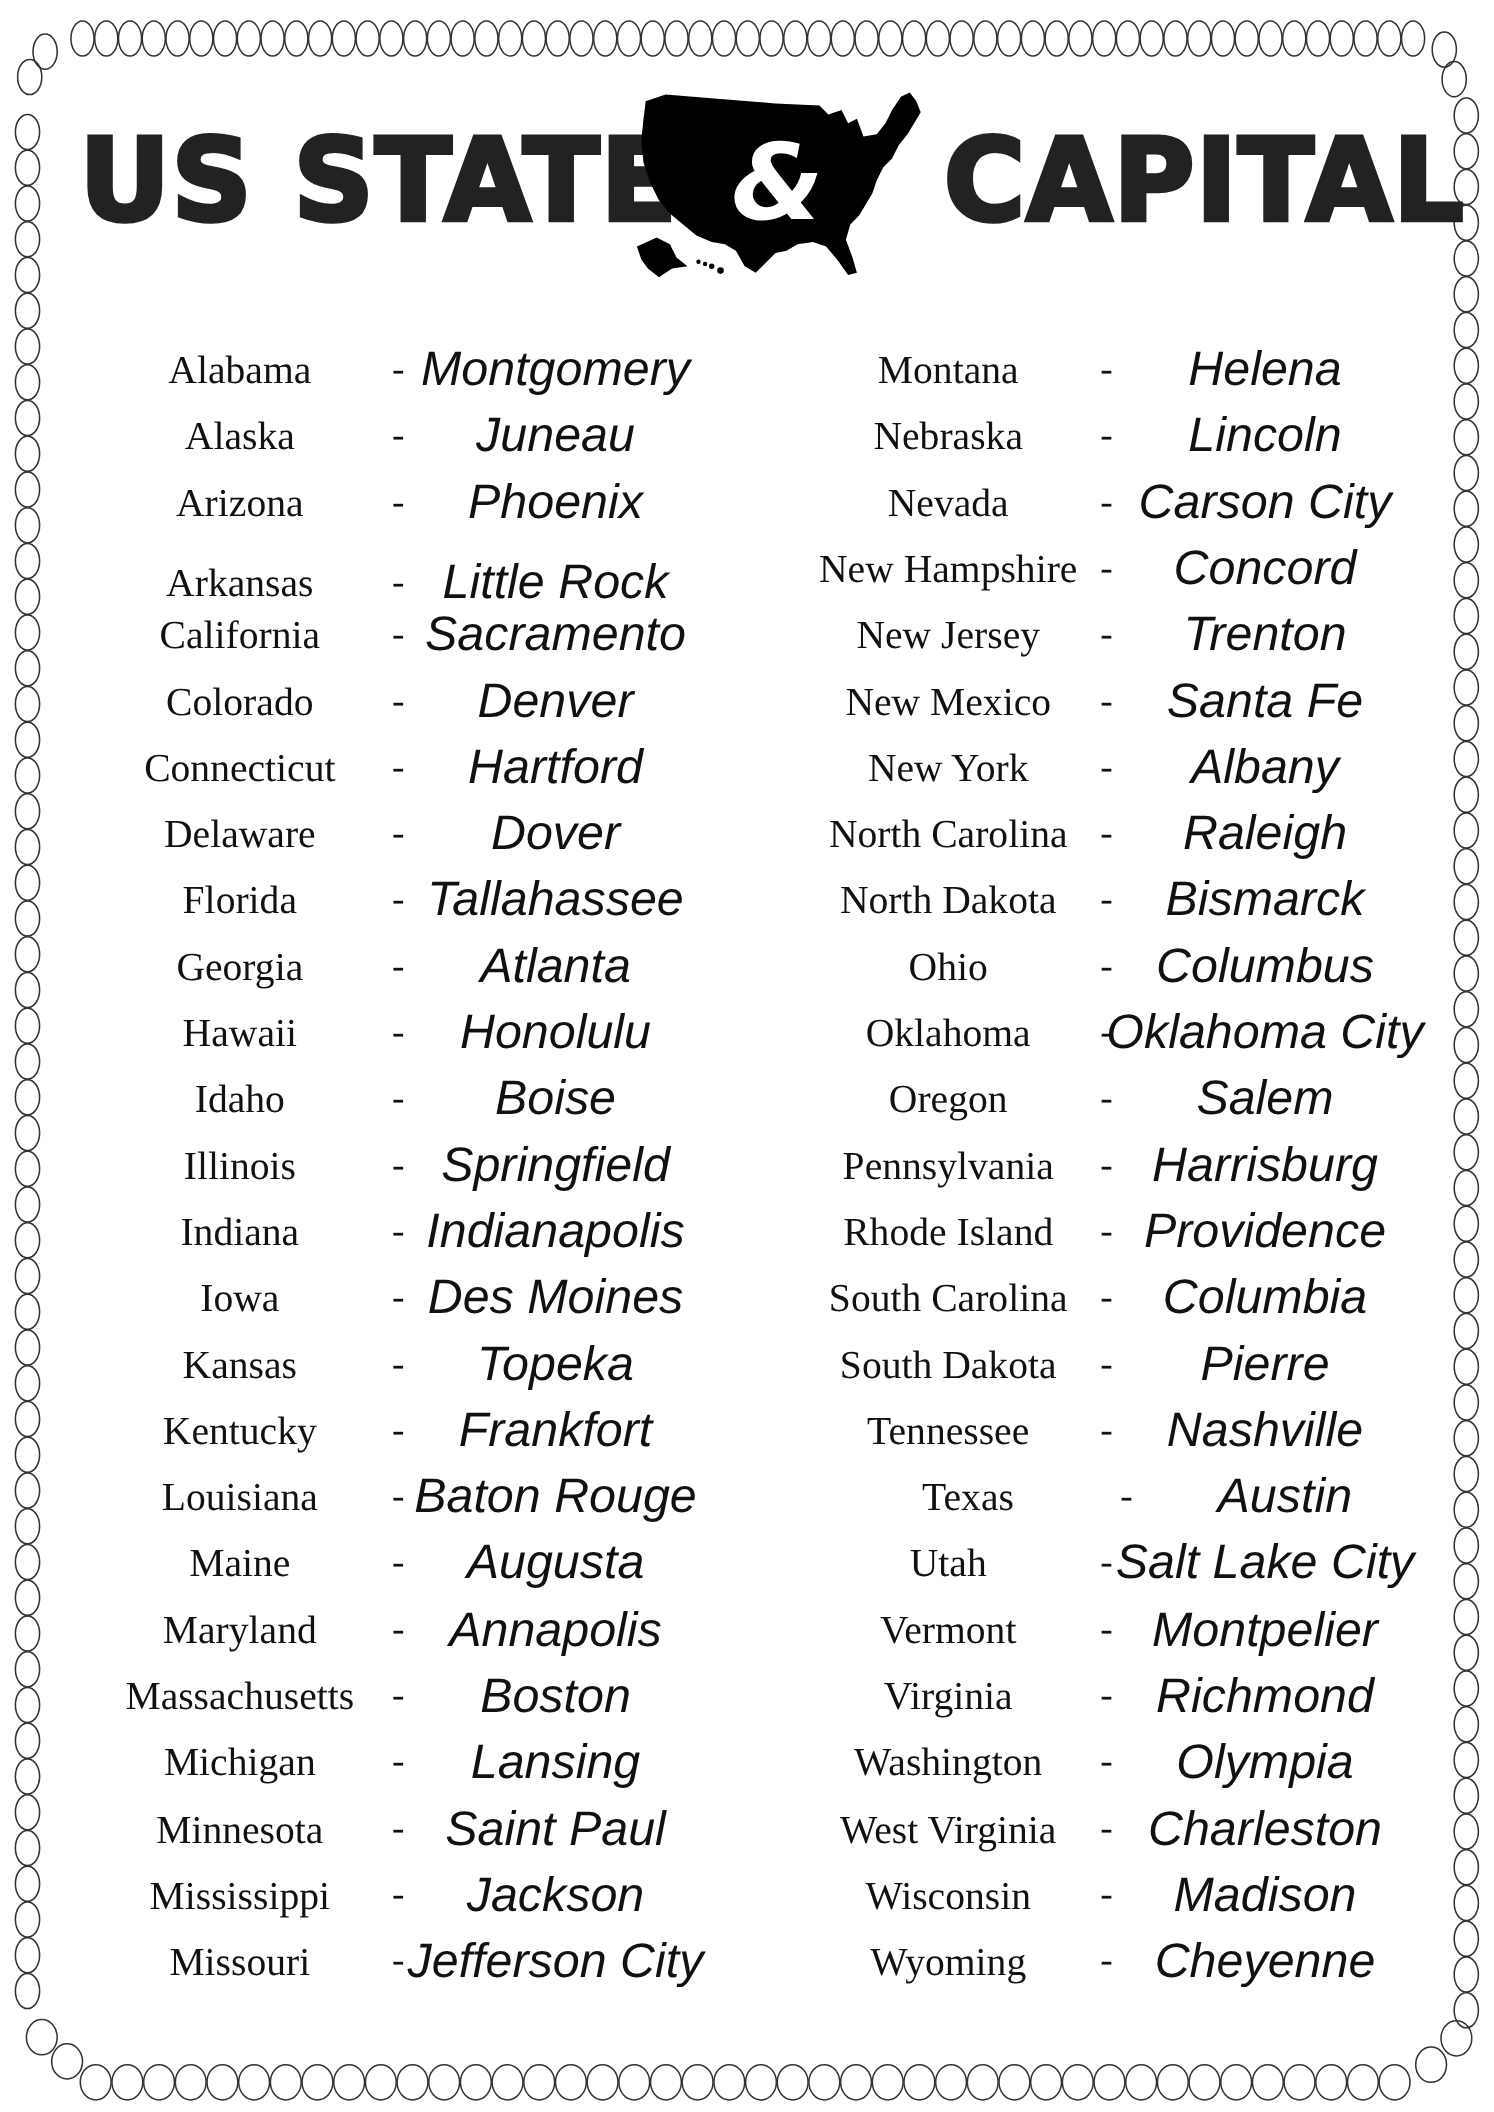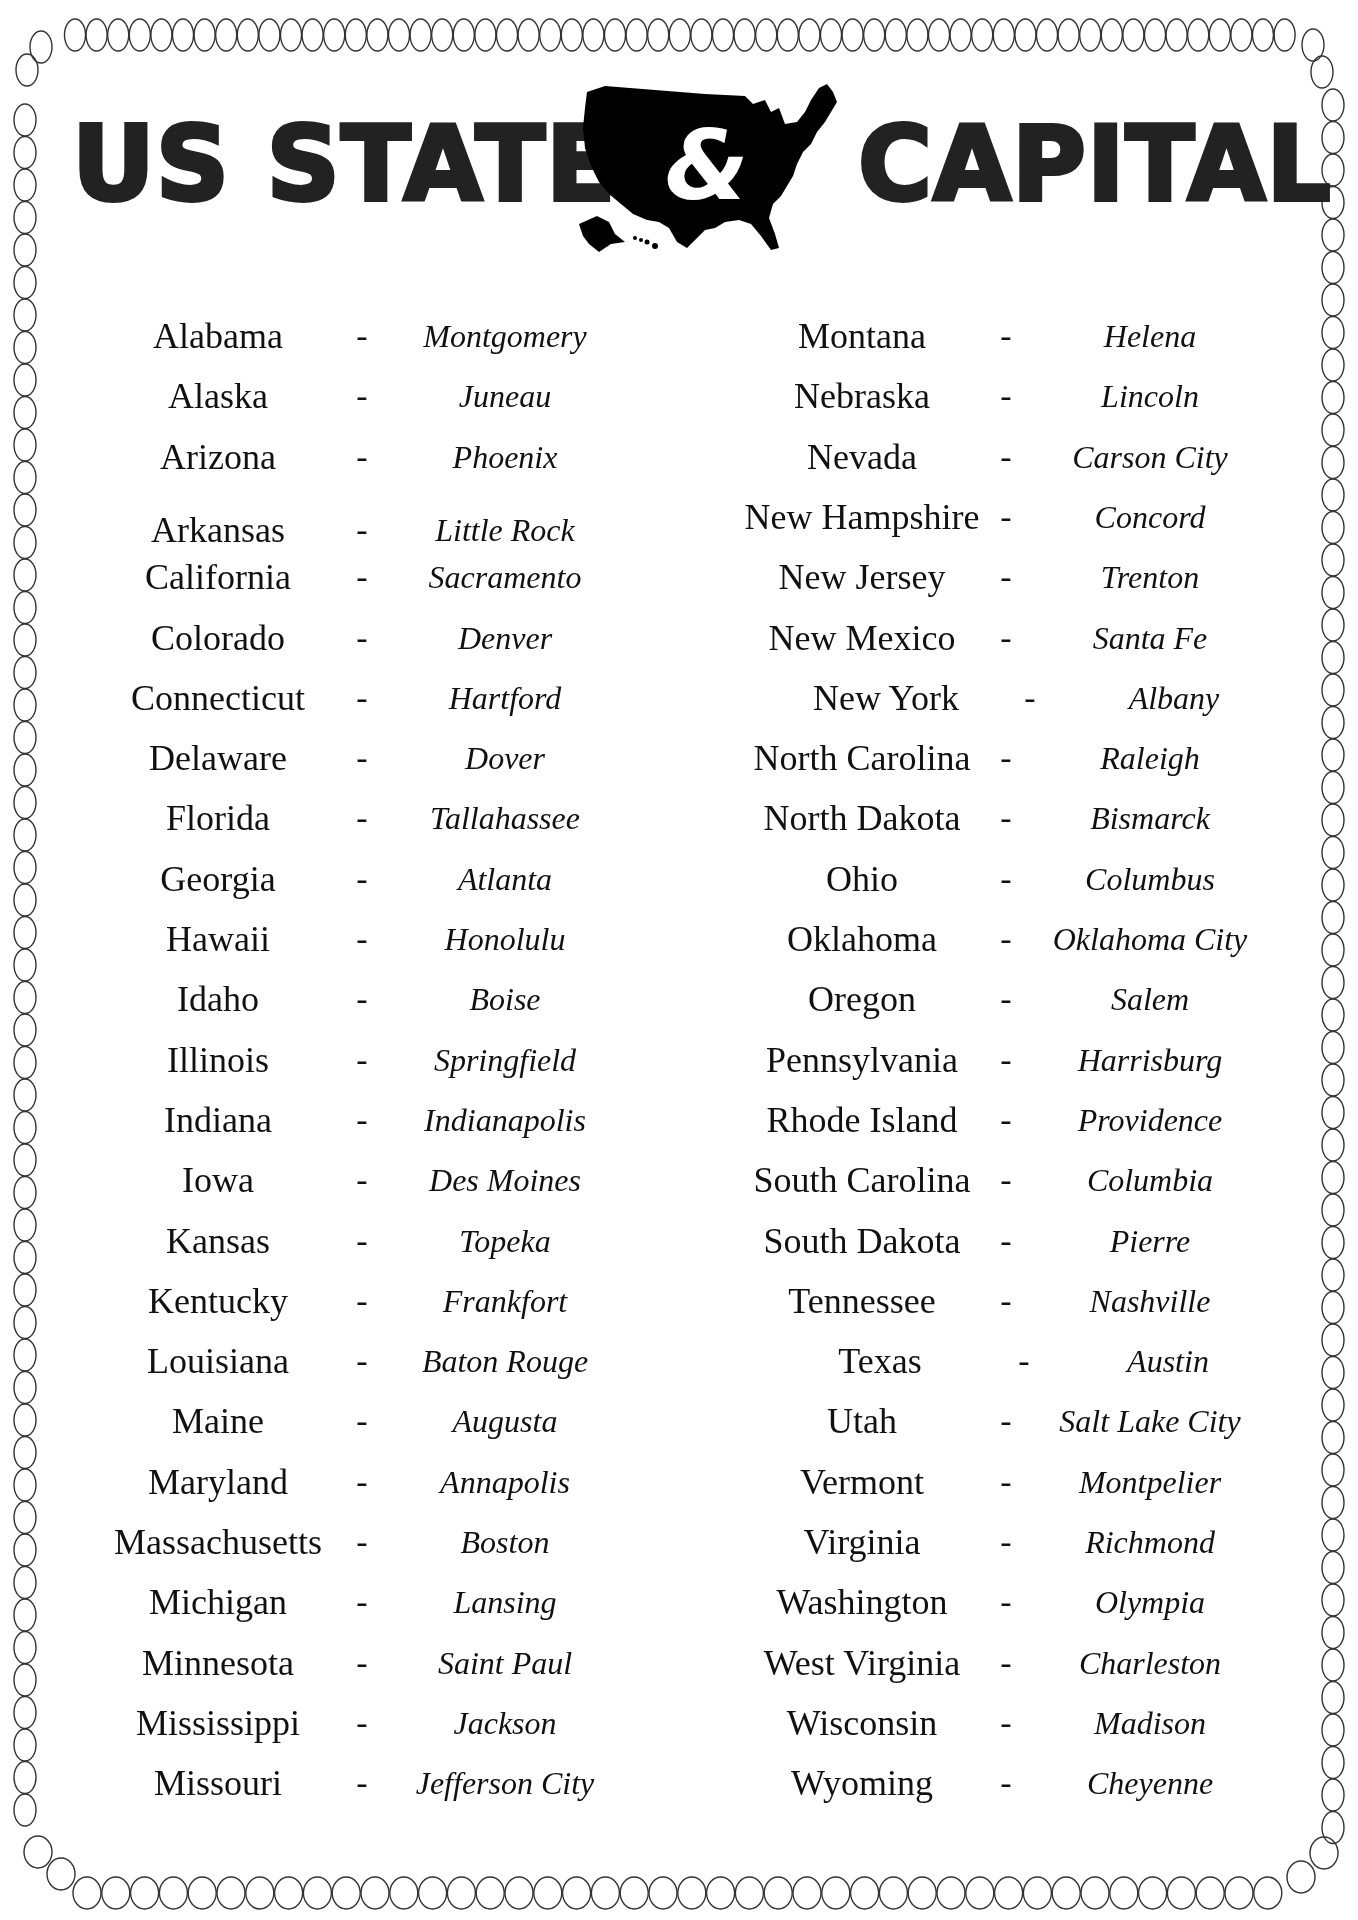--- a/index.html
+++ b/index.html
@@ -22,21 +22,21 @@
     position: absolute; left: 90px; top: 40px;
     font-family: "DejaVu Sans", "Liberation Sans", sans-serif;
     font-weight: 900; font-style: italic; font-size: 96px; color: #ffffff; line-height: 1;
   }
 
   .list { position: absolute; left: 0; top: 306px; width: 1358px; }
   .row { position: absolute; height: 60px; font-size: 34px; line-height: 60px; }
   .cell { position: absolute; top: 0; white-space: nowrap; transform: translateX(-50%); }
   .state { font-family: "Liberation Serif", "DejaVu Serif", serif; font-size: 36px; }
   .dash { font-family: "Liberation Serif", serif; font-size: 34px; }
-  .capital { font-family: Liberation Serif, serif; font-style: italic; font-size: 32px; }
+  .capital { font-family: Liberation Sans, sans-serif; font-style: italic; font-size: 44px; }
 </style>
 </head>
 <body>
 
 <svg class="frame" id="border-svg" width="1358" height="1920" viewBox="0 0 1358 1920">
     <ellipse cx="75" cy="35" rx="10.5" ry="16" fill="none" stroke="#333333" stroke-width="1.4"></ellipse>
     <ellipse cx="96.6" cy="35" rx="10.5" ry="16" fill="none" stroke="#333333" stroke-width="1.4"></ellipse>
     <ellipse cx="118.19999999999999" cy="35" rx="10.5" ry="16" fill="none" stroke="#333333" stroke-width="1.4"></ellipse>
     <ellipse cx="139.79999999999998" cy="35" rx="10.5" ry="16" fill="none" stroke="#333333" stroke-width="1.4"></ellipse>
     <ellipse cx="161.39999999999998" cy="35" rx="10.5" ry="16" fill="none" stroke="#333333" stroke-width="1.4"></ellipse>
@@ -419,21 +419,21 @@
     <div class="row" style="left: 0px; width: 1358px; top: 241.2px;">
       <span class="cell state" style="left: 862px;">New Jersey</span>
       <span class="cell dash" style="left: 1006px;">-</span>
       <span class="cell capital" style="left: 1150px;">Trenton</span>
     </div>
     <div class="row" style="left: 0px; width: 1358px; top: 301.5px;">
       <span class="cell state" style="left: 862px;">New Mexico</span>
       <span class="cell dash" style="left: 1006px;">-</span>
       <span class="cell capital" style="left: 1150px;">Santa Fe</span>
     </div>
-    <div class="row" style="left: 0px; width: 1161px; top: 361.8px; margin-left: 24px;">
+    <div class="row" style="left: 0px; width: 1161px; top: 361.8px;">
       <span class="cell state" style="left: 862px;">New York</span>
       <span class="cell dash" style="left: 1006px;">-</span>
       <span class="cell capital" style="left: 1150px;">Albany</span>
     </div>
     <div class="row" style="left: 0px; width: 1358px; top: 422.1px;">
       <span class="cell state" style="left: 862px;">North Carolina</span>
       <span class="cell dash" style="left: 1006px;">-</span>
       <span class="cell capital" style="left: 1150px;">Raleigh</span>
     </div>
     <div class="row" style="left: 0px; width: 1358px; top: 482.4px;">

